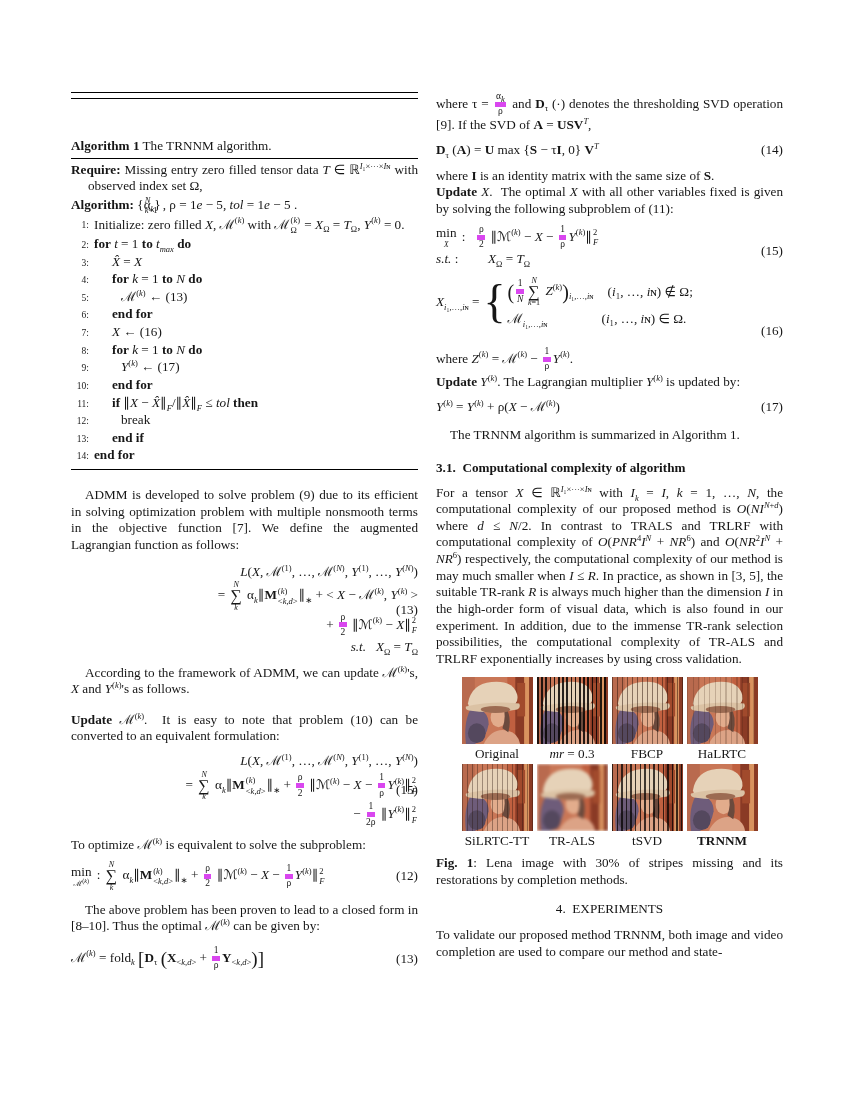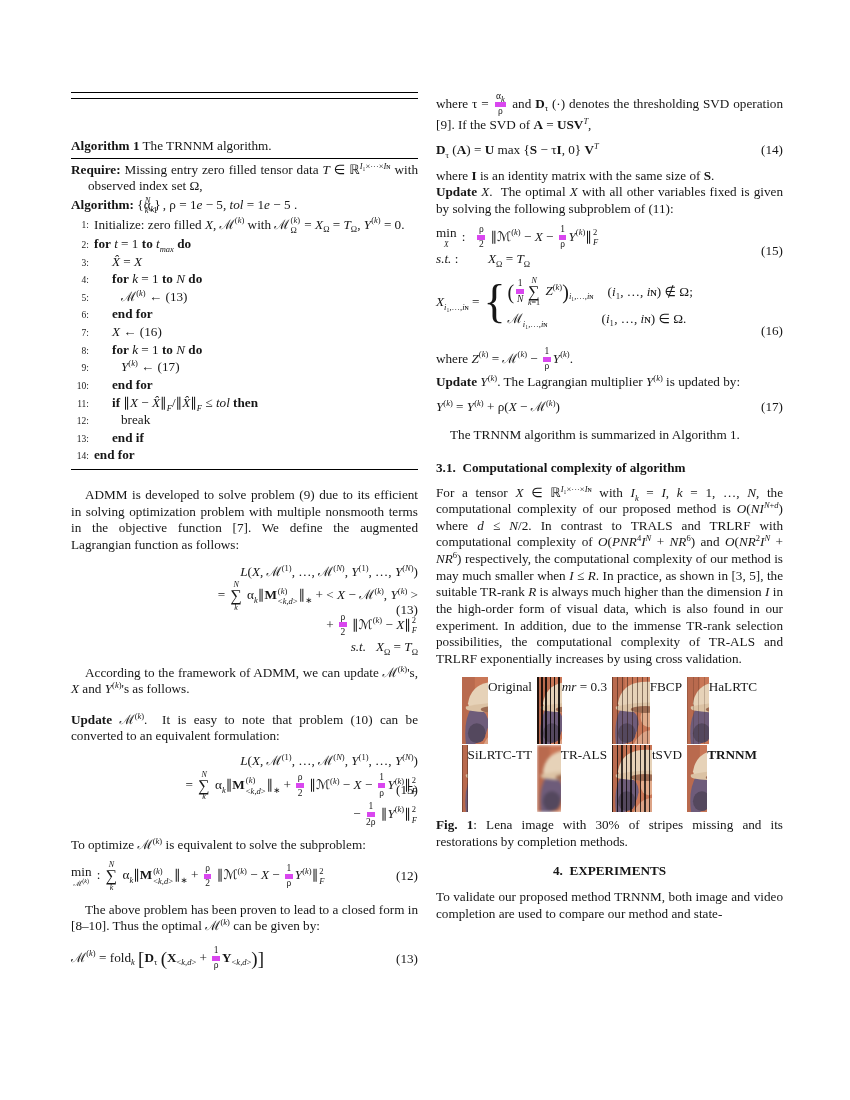--- a/index.html
+++ b/index.html
@@ -49,26 +49,26 @@
   .big{font-size:19px;vertical-align:middle;font-weight:400;}
   .big2{font-size:20px;vertical-align:middle;font-weight:400;}
   .brace{font-size:46px;font-weight:300;line-height:0.8;margin:0 2px 0 4px;}
 
   .cases{display:flex;align-items:center;}
   .case-col{display:flex;flex-direction:column;gap:4px;}
   .case-row{display:flex;align-items:center;gap:14px;}
 
   
   .h-sub{font-weight:bold;margin:16px 0 8px 0;}
-  .h-sec{font-weight:bold;text-align:center;margin:12px 0 10px 0;}
+  .h-sec{font-weight:normal;text-align:center;margin:12px 0 10px 0;}
 
   
   .figure{margin:10px 0 0 0;}
   .fig-grid{display:flex;flex-wrap:wrap;justify-content:center;column-gap:5px;row-gap:1px;width:310px;margin:0 auto;}
-  .fig-cell{width:70px;display:flex;flex-direction:row;align-items:flex-start;}
+  .fig-cell{width:70px;display:flex;flex-direction:column;align-items:center;}
   .fig-imgwrap{position:relative;width:71px;height:67px;overflow:hidden;}
   .fig-imgwrap svg{display:block;}
   .fx-blur svg{filter:blur(1.7px);}
   .ov{position:absolute;inset:0;pointer-events:none;}
   .ov-heavy{background:repeating-linear-gradient(90deg,rgba(5,2,0,0.85) 0 1.6px,rgba(0,0,0,0) 1.6px 4.2px);}
   .ov-heavy2{background:repeating-linear-gradient(90deg,rgba(5,2,0,0.75) 0 1.5px,rgba(0,0,0,0) 1.5px 4.6px);}
   .ov-med{background:repeating-linear-gradient(90deg,rgba(40,18,8,0.5) 0 1.4px,rgba(0,0,0,0) 1.4px 5px);}
   .ov-medlight{background:repeating-linear-gradient(90deg,rgba(40,20,12,0.38) 0 1.2px,rgba(0,0,0,0) 1.2px 5px);}
   .ov-light{background:repeating-linear-gradient(90deg,rgba(60,30,15,0.22) 0 1px,rgba(0,0,0,0) 1px 5.5px);}
   .fig-label{height:19px;line-height:19px;white-space:nowrap;font-size:13.2px;}

